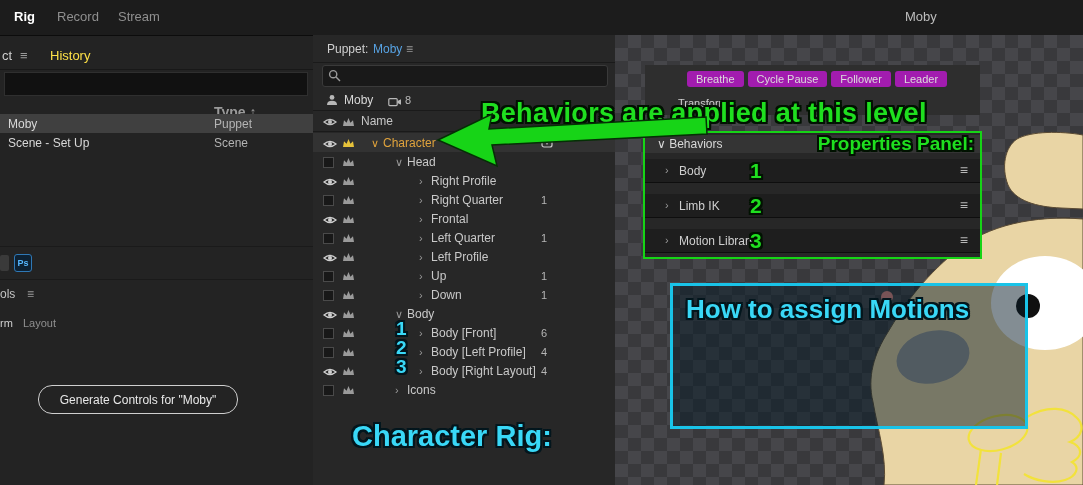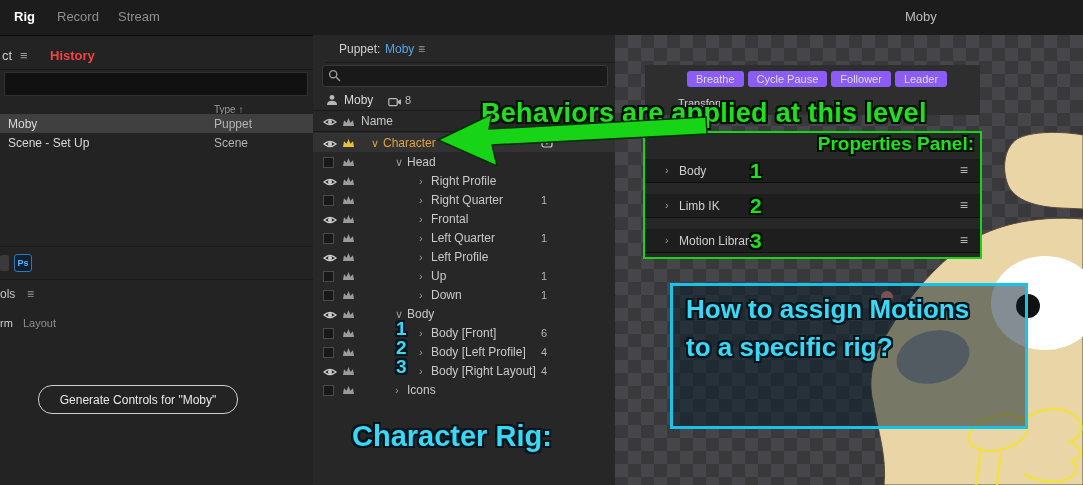--- a/index.html
+++ b/index.html
@@ -11,41 +11,41 @@
   .topbar{position:absolute;left:0;top:0;width:1083px;height:35px;background:#1c1c1c;border-bottom:1px solid #0c0c0c;}
   .topbar .tab{position:absolute;top:9px;font-size:13px;color:#8f8f8f;cursor:default;text-align:right;}
   .topbar .tab.active{color:#ffffff;font-weight:bold;}
   .doc-title{position:absolute;left:905px;top:9px;font-size:13px;color:#bdbdbd;}
 
   
   .left-panel{position:absolute;left:0;top:35px;width:313px;height:450px;background:#232323;border-right:1px solid #0a0a0a;margin-top:6px;}
   .lp-tabs{position:absolute;left:0;top:0;width:313px;height:28px;border-bottom:1px solid #181818;}
   .lp-tabs .t1{position:absolute;left:2px;top:7px;color:#cfcfcf;font-size:13px;}
   .lp-tabs .menu{position:absolute;left:20px;top:7px;color:#9a9a9a;font-size:13px;}
-  .lp-tabs .t2{position:absolute;left:50px;top:7px;color:#ef4444;font-size:13px;font-weight:bold;}
+  .lp-tabs .t2{position:absolute;left:50px;top:7px;color:#fde047;font-size:13px;}
   .lp-listbox{position:absolute;left:4px;top:31px;width:302px;height:22px;background:#111111;border:1px solid #2f2f2f;}
-  .lp-colhead{position:absolute;left:214px;top:63px;color:#9a9a9a;font-size:10px;}
+  .lp-colhead{position:absolute;left:214px;top:63px;color:#9a9a9a;font-size:14px;font-weight:bold;}
   .lp-row{position:absolute;left:0;width:313px;height:19px;}
   .lp-row.sel{background:#404040;}
   .lp-row .nm{position:absolute;left:8px;top:3px;color:#d8d8d8;}
   .lp-row .tp{position:absolute;left:214px;top:3px;color:#b4b4b4;}
   .lp-div{position:absolute;left:0;width:313px;height:1px;background:#1a1a1a;}
   .icon-cut{position:absolute;left:0;top:214px;width:9px;height:16px;background:#3a3a3a;border-radius:2px;}
   .ps-badge{position:absolute;left:14px;top:213px;width:16px;height:16px;background:#0d2133;border:1px solid #2f78b5;border-radius:3px;
             color:#55b7ff;font-size:9px;font-weight:bold;display:flex;align-items:center;justify-content:center;}
   .controls-title{position:absolute;left:0;top:246px;color:#c4c4c4;}
   .controls-menu{position:absolute;left:27px;top:246px;color:#9a9a9a;}
   .tf-tab{position:absolute;left:0;top:276px;color:#d0d0d0;font-size:11px;}
   .layout-tab{position:absolute;left:23px;top:276px;color:#8f8f8f;font-size:11px;}
   .gen-btn{position:absolute;left:38px;top:344px;width:198px;height:27px;border:1px solid #cfcfcf;border-radius:14px;background:transparent;
            color:#e8e8e8;font-size:12px;display:flex;align-items:center;justify-content:center;cursor:default;}
 
   
   .mid-panel{position:absolute;left:313px;top:35px;width:302px;height:450px;background:#272727;border-right:1px solid #0a0a0a;}
-  .mp-head{position:absolute;left:12px;top:0;width:302px;height:27px;border-bottom:1px solid #1a1a1a;}
+  .mp-head{position:absolute;left:0;top:0;width:302px;height:27px;border-bottom:1px solid #1a1a1a;}
   .mp-head .pl{position:absolute;left:14px;top:7px;color:#cfcfcf;}
   .mp-head .pn{position:absolute;left:60px;top:7px;color:#57a3e4;}
   .mp-head .pm{position:absolute;left:93px;top:7px;color:#9a9a9a;}
   .mp-search{position:absolute;left:9px;top:30px;width:284px;height:20px;background:#191919;border:1px solid #3a3a3a;border-radius:3px;}
   .mp-search svg{position:absolute;left:5px;top:3px;}
   .mp-owner{position:absolute;left:0;top:54px;width:302px;height:22px;}
   .mp-owner .who{position:absolute;left:31px;top:4px;color:#d8d8d8;}
   .mp-owner .pi{position:absolute;left:13px;top:5px;}
   .mp-owner .cam{position:absolute;left:75px;top:7px;}
   .mp-owner .tk{position:absolute;left:92px;top:5px;color:#b8b8b8;font-size:11px;}
@@ -69,21 +69,21 @@
   .badge{position:absolute;left:228px;top:3px;}
 
   
   .right-panel{position:absolute;left:615px;top:35px;width:468px;height:450px;overflow:hidden;
     background-color:#39393c;
     background-image:conic-gradient(#46464a 0 25%, transparent 0 50%, #46464a 0 75%, transparent 0);
     background-size:26px 26px;}
   .art{position:absolute;left:0;top:0;}
   .props-strip{position:absolute;left:30px;top:30px;width:335px;height:50px;background:#2e2e2e;}
   .bhv-buttons{position:absolute;left:42px;top:6px;display:flex;gap:4px;}
-  .bhv-buttons .bt{background:#8b5cf6;border-radius:3px;color:#dcdcdc;font-size:11px;padding:2px 9px;white-space:nowrap;cursor:default;}
+  .bhv-buttons .bt{background:#a21caf;border-radius:3px;color:#dcdcdc;font-size:11px;padding:2px 9px;white-space:nowrap;cursor:default;}
   .transform-lbl{position:absolute;left:33px;top:32px;color:#cfcfcf;font-size:11px;}
   .props-panel{position:absolute;left:30px;top:98px;width:335px;height:124px;background:#272727;}
   .bh-head{position:absolute;left:0;top:2px;width:335px;height:18px;background:#343434;}
   .bh-head .hx{position:absolute;left:12px;top:2px;color:#d8d8d8;font-size:12px;}
   .bh-row{position:absolute;left:0;width:335px;height:23px;background:#1e1e1e;border-bottom:1px solid #0e0e0e;}
   .bh-row .ra{position:absolute;left:20px;top:5px;color:#9a9a9a;font-size:11px;}
   .bh-row .rl{position:absolute;left:34px;top:5px;color:#cfcfcf;}
   .bh-row .rm{position:absolute;right:12px;top:3px;color:#b8b8b8;font-size:14px;}
   .green-frame{position:absolute;left:-2px;top:-2px;width:335px;height:124px;border:2px solid #16d416;pointer-events:none;}
 
@@ -342,20 +342,26 @@
       <div class="bhv-buttons">
         <span class="bt">Breathe</span>
         <span class="bt">Cycle Pause</span>
         <span class="bt">Follower</span>
         <span class="bt">Leader</span>
       </div>
       <span class="transform-lbl">Transform</span>
     </div>
 
     <div class="props-panel">
+      <div class="bh-head">
+        <span class="hx">
+          <span>∨</span>
+          <span>Behaviors</span>
+        </span>
+      </div>
       <div class="bh-row" style="top:26px">
         <span class="ra">›</span>
         <span class="rl">Body</span>
         <span class="rm">≡</span>
       </div>
       <div class="bh-row" style="top:61px">
         <span class="ra">›</span>
         <span class="rl">Limb IK</span>
         <span class="rm">≡</span>
       </div>
@@ -366,21 +372,20 @@
       </div>
       <div class="green-frame"></div>
       <span class="props-caption g-outline ann">Properties Panel:</span>
       <span class="gnum g-outline ann" style="top:26px">1</span>
       <span class="gnum g-outline ann" style="top:61px">2</span>
       <span class="gnum g-outline ann" style="top:96px">3</span>
     </div>
 
     <div class="cyan-box ann">
       <span class="cl c-outline" style="top:8px">How to assign Motions</span>
-      <span class="cl c-outline" style="top:46px">to a specific rig?</span>
     </div>
   </section>
 
   <span class="green-title g-outline ann">Behaviors are applied at this level</span>
   <svg class="green-arrow ann" width="290" height="70" viewBox="0 0 290 70">
     <polygon points="8,36 62,10 59,25 276,13 277,30 62,41 67,62" fill="#17d417" stroke="#052f05" stroke-width="1.5"></polygon>
   </svg>
   <span class="cnum c-outline ann" style="top:318px">1</span>
   <span class="cnum c-outline ann" style="top:337px">2</span>
   <span class="cnum c-outline ann" style="top:356px">3</span>

